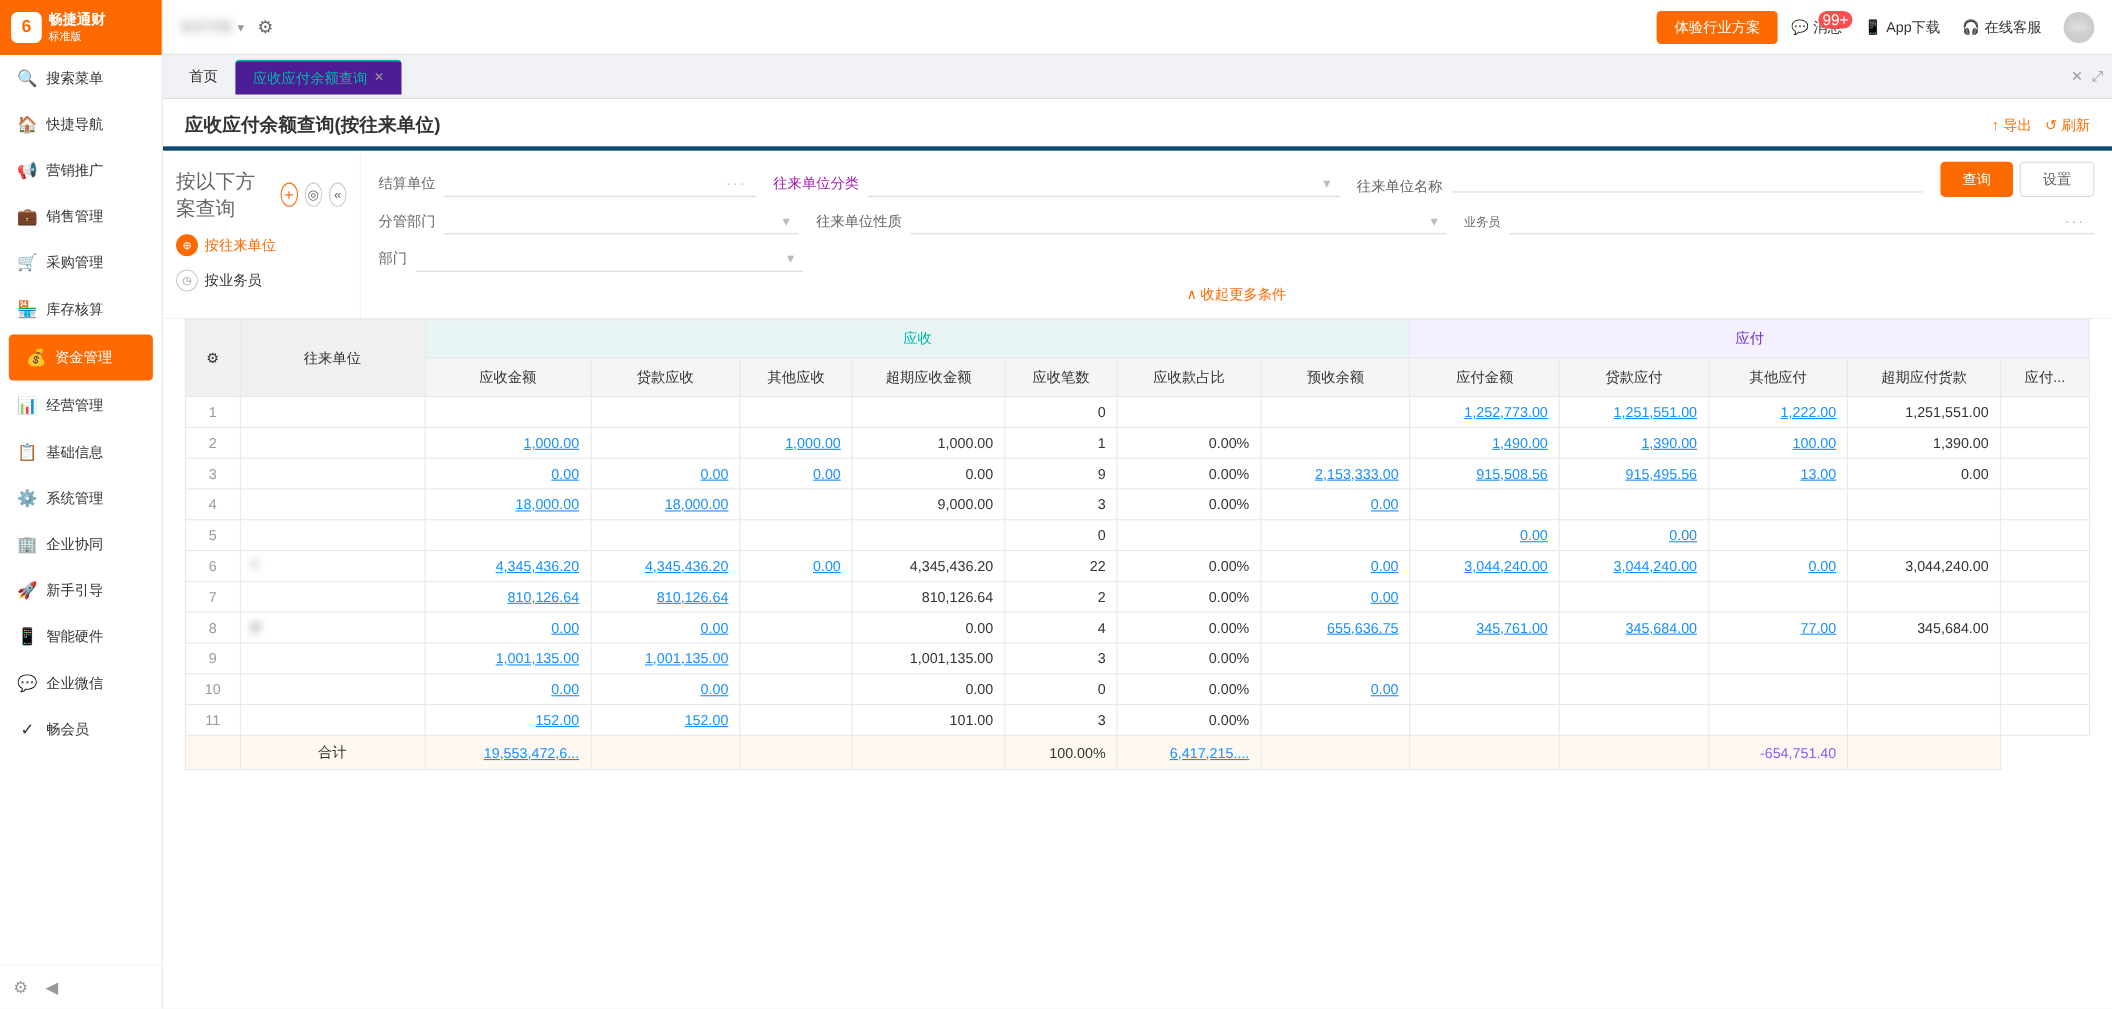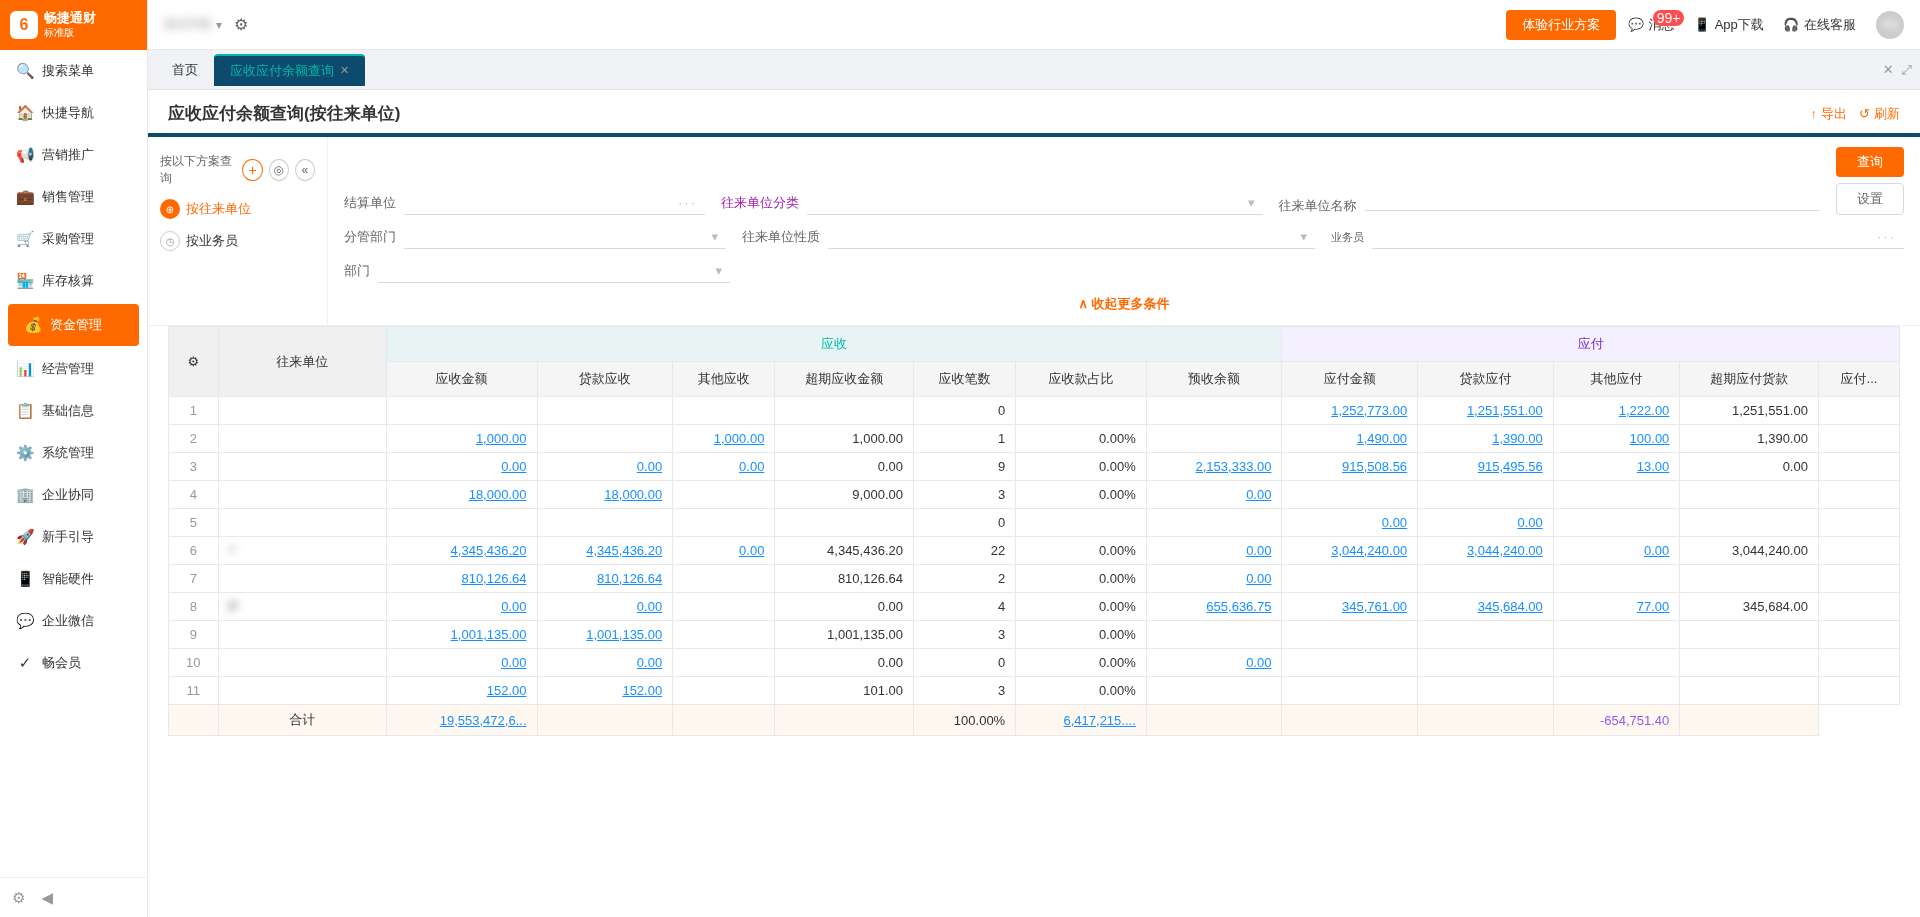--- a/index.html
+++ b/index.html
@@ -32,34 +32,34 @@
     .header-right { display: flex; align-items: center; gap: 20px; }
     .header-msg { position: relative; display: flex; align-items: center; gap: 4px; cursor: pointer; color: #333; }
     .header-badge { position: absolute; top: -6px; right: -10px; background: #ff4d4f; color: #fff; border-radius: 10px; padding: 0 4px; font-size: 14px; min-width: 18px; text-align: center; }
     .header-app { display: flex; align-items: center; gap: 4px; cursor: pointer; color: #333; }
     .header-service { display: flex; align-items: center; gap: 4px; cursor: pointer; color: #333; }
     .header-avatar { width: 28px; height: 28px; border-radius: 50%; background: #ccc; display: flex; align-items: center; justify-content: center; color: #fff; font-size: 11px; }
 
     
     .tab-bar { height: 40px; background: #f0f2f5; display: flex; align-items: center; padding: 0 8px; border-bottom: 1px solid #e0e0e0; }
     .tab-item { height: 32px; display: flex; align-items: center; padding: 0 16px; cursor: pointer; color: #333; border-radius: 4px 4px 0 0; font-size: 13px; gap: 6px; }
-    .tab-item.active { background: #0c4a6e; color: #00b8a9; border-top: 2px solid #00b8a9; }
+    .tab-item.active { background: #4c1d95; color: #00b8a9; border-top: 2px solid #00b8a9; }
     .tab-item-home { color: #333; background: transparent; }
     .tab-close { color: #999; font-size: 11px; cursor: pointer; }
 
     
     .page-content { flex: 1; background: #fff; margin: 0; overflow: hidden; display: flex; flex-direction: column; }
     .page-header { padding: 12px 20px 8px; display: flex; align-items: center; justify-content: space-between; border-bottom: 4px solid #0c4a6e; }
     .page-title { font-size: 17px; font-weight: bold; color: #333; }
     .page-header-actions { display: flex; align-items: center; gap: 12px; }
     .page-action-btn { display: flex; align-items: center; gap: 4px; cursor: pointer; color: #ff6a00; font-size: 13px; }
     .filter-add-btn { width: 22px; height: 22px; border-radius: 50%; border: 1px solid #ff6a00; color: #ff6a00; display: flex; align-items: center; justify-content: center; cursor: pointer; font-size: 14px; }
     .filter-setting-btn { width: 22px; height: 22px; border-radius: 50%; border: 1px solid #ccc; color: #666; display: flex; align-items: center; justify-content: center; cursor: pointer; font-size: 12px; }
     .filter-collapse-btn { width: 22px; height: 22px; border-radius: 50%; border: 1px solid #ccc; color: #666; display: flex; align-items: center; justify-content: center; cursor: pointer; font-size: 12px; }
-    .collapse-more { text-align: center; color: #ff6a00; cursor: pointer; font-size: 12px; padding: 6px 0 2px; font-weight: bold; }
+    .collapse-more { text-align: center; color: #ff6a00; cursor: pointer; font-size: 12px; padding: 6px 0 2px; }
     .query-option { display: flex; align-items: center; gap: 6px; padding: 6px 12px; cursor: pointer; color: #333; font-size: 13px; }
     .query-option.active { color: #ff6a00; }
 
     
     .table-container { flex: 1; overflow: auto; padding: 0 20px 10px; }
     .data-table { width: 100%; border-collapse: collapse; font-size: 12px; }
     .data-table th { background: #f5f5f5; color: #333; font-weight: 500; padding: 8px 10px; border: 1px solid #e8e8e8; text-align: center; white-space: nowrap; }
     .data-table td { padding: 6px 10px; border: 1px solid #e8e8e8; color: #333; text-align: right; white-space: nowrap; }
     .data-table td:nth-child(2) { text-align: left; }
     .data-table td:first-child { text-align: center; color: #999; }
@@ -205,21 +205,21 @@
           <span>↺</span>
           <span>刷新</span>
         </div>
       </div>
     </div>
 
     <div style="display:flex; border-bottom:1px solid #f0f0f0;">
 
       <div style="width:180px; border-right:1px solid #f0f0f0; padding:10px 0;">
         <div style="display:flex;align-items:center;gap:6px;padding:6px 12px;">
-          <span style="color:#666;font-size:12px;">按以下方案查询</span>
+          <span style="color:#666;font-size:18px;">按以下方案查询</span>
           <div class="filter-add-btn">+</div>
           <div class="filter-setting-btn">◎</div>
           <div class="filter-collapse-btn">«</div>
         </div>
         <div class="query-option active">
           <span style="width:20px;height:20px;background:#ff6a00;border-radius:50%;display:flex;align-items:center;justify-content:center;flex-shrink:0;">
             <span style="color:#fff;font-size:10px;">⊕</span>
           </span>
           <span>按往来单位</span>
         </div>
@@ -243,21 +243,21 @@
           <div style="display:flex;align-items:center;gap:8px;flex:1.5;">
             <span style="color:#a21caf;font-size:13px;white-space:nowrap;">往来单位分类</span>
             <div style="flex:1;border-bottom:1px solid #d9d9d9;padding:4px 8px;display:flex;justify-content:flex-end;">
               <span style="color:#bbb;">▾</span>
             </div>
           </div>
           <div style="display:flex;align-items:center;gap:8px;flex:1.5;">
             <span style="color:#666;font-size:13px;white-space:nowrap;">往来单位名称</span>
             <div style="flex:1;border-bottom:1px solid #d9d9d9;padding:4px 8px;"></div>
           </div>
-          <div style="display:flex;flex-direction:column;gap:6px;">
+          <div style="display:flex;flex-direction:row;gap:6px;">
             <button class="btn-query">查询</button>
             <button class="btn-settings">设置</button>
           </div>
         </div>
 
         <div style="display:flex;gap:16px;margin-bottom:10px;align-items:flex-end;">
           <div style="display:flex;align-items:center;gap:8px;flex:1;">
             <span style="color:#666;font-size:13px;white-space:nowrap;">分管部门</span>
             <div style="flex:1;border-bottom:1px solid #d9d9d9;padding:4px 8px;display:flex;justify-content:flex-end;">
               <span style="color:#bbb;">▾</span>

